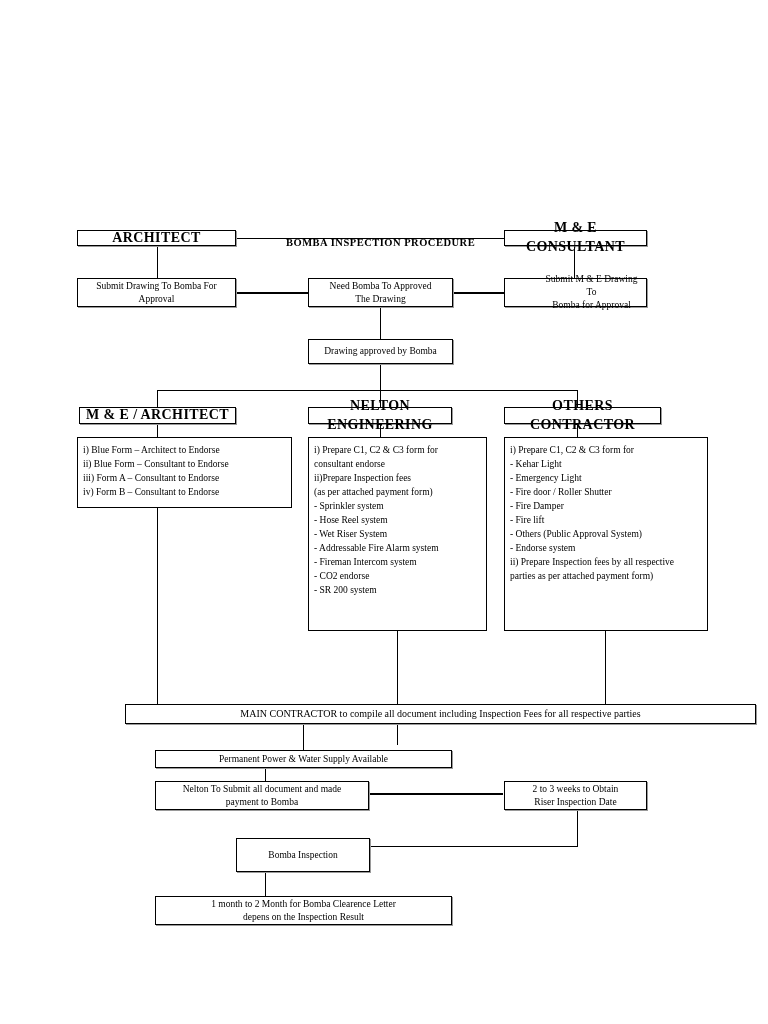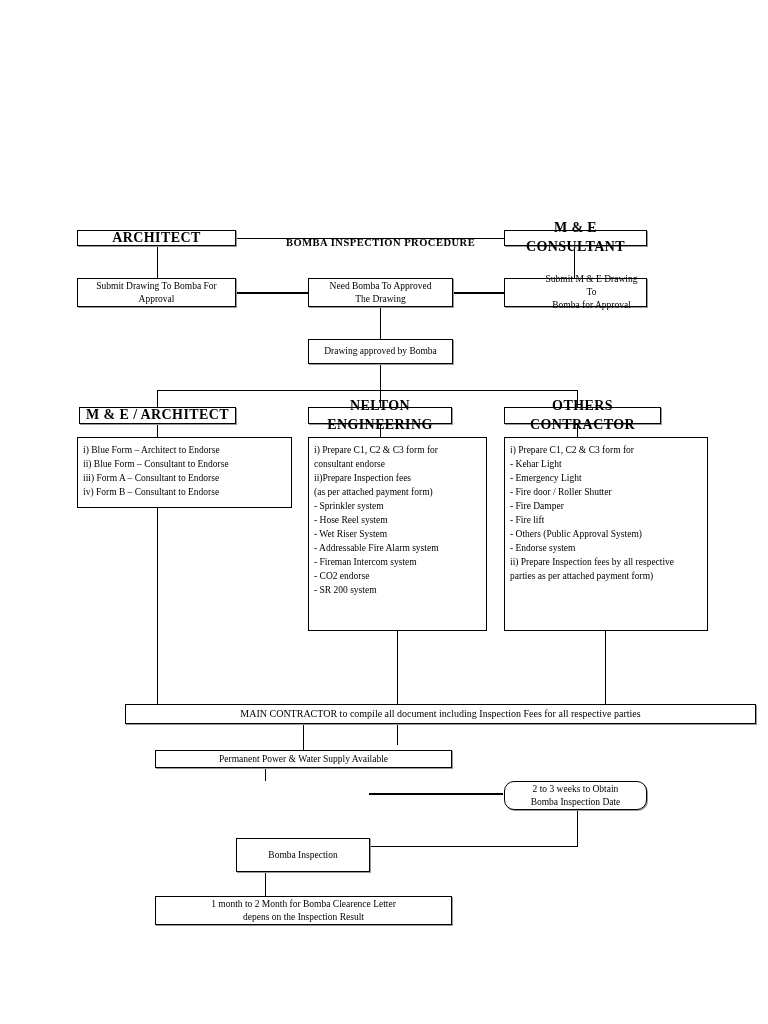--- a/index.html
+++ b/index.html
@@ -185,25 +185,31 @@
     <span class="ln">- Others (Public Approval System)</span>
     <span class="ln">- Endorse system</span>
     <span class="ln">ii) Prepare Inspection fees by all respective</span>
     <span class="ln">parties as per attached payment form)</span>
   </div>
 
   <div class="box center shadow" style="left:77px; top:704px; width:631px; height:20px; font-size:10px;margin-left:48px;">MAIN CONTRACTOR to compile all document including Inspection Fees for all respective parties</div>
 
   <div class="box center shadow" style="left:155px; top:750px; width:297px; height:18px;">Permanent Power &amp; Water Supply Available</div>
 
-
-  <div class="box center shadow" style="left:504px; top:781px; width:143px; height:29px;border-radius:10px;">
+  <div class="box center shadow" style="left:155px; top:781px; width:214px; height:29px;">
+    <span style="display:block;">
+      <span>Nelton To Submit all document and made</span><br>
+      <span>payment to Bomba</span>
+    </span>
+  </div>
+
+  <div class="box center shadow" style="left:504px; top:781px; width:143px; height:29px;">
     <span style="display:block;">
       <span>2 to 3 weeks to Obtain</span><br>
-      <span>Bomba Inspection Date</span>
+      <span>Riser Inspection Date</span>
     </span>
   </div>
 
   <div class="box center shadow" style="left:236px; top:838px; width:134px; height:34px;">Bomba Inspection</div>
 
   <div class="box center shadow" style="left:155px; top:896px; width:297px; height:29px;">
     <span style="display:block;">
       <span>1 month to 2 Month for Bomba Clearence Letter</span><br>
       <span>depens on the Inspection Result</span>
     </span>

